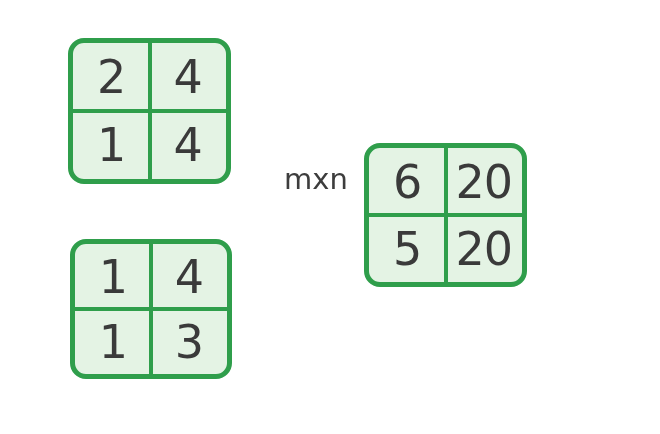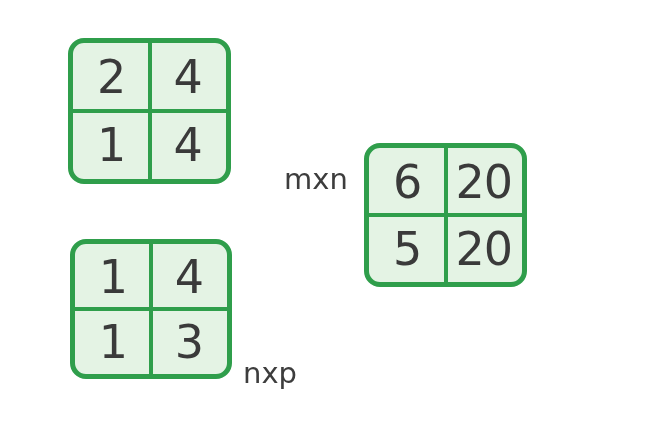--- a/index.html
+++ b/index.html
@@ -89,21 +89,20 @@
   <div class="matrix matrix-b">
     <div class="divider-v"></div>
     <div class="divider-h"></div>
     <div class="cells">
       <div class="cell">1</div>
       <div class="cell">4</div>
       <div class="cell">1</div>
       <div class="cell">3</div>
     </div>
   </div>
-  <div class="dim-label label-b">nxp</div>
 
   <div class="matrix matrix-c">
     <div class="divider-v"></div>
     <div class="divider-h"></div>
     <div class="cells">
       <div class="cell">6</div>
       <div class="cell">20</div>
       <div class="cell">5</div>
       <div class="cell">20</div>
     </div>

